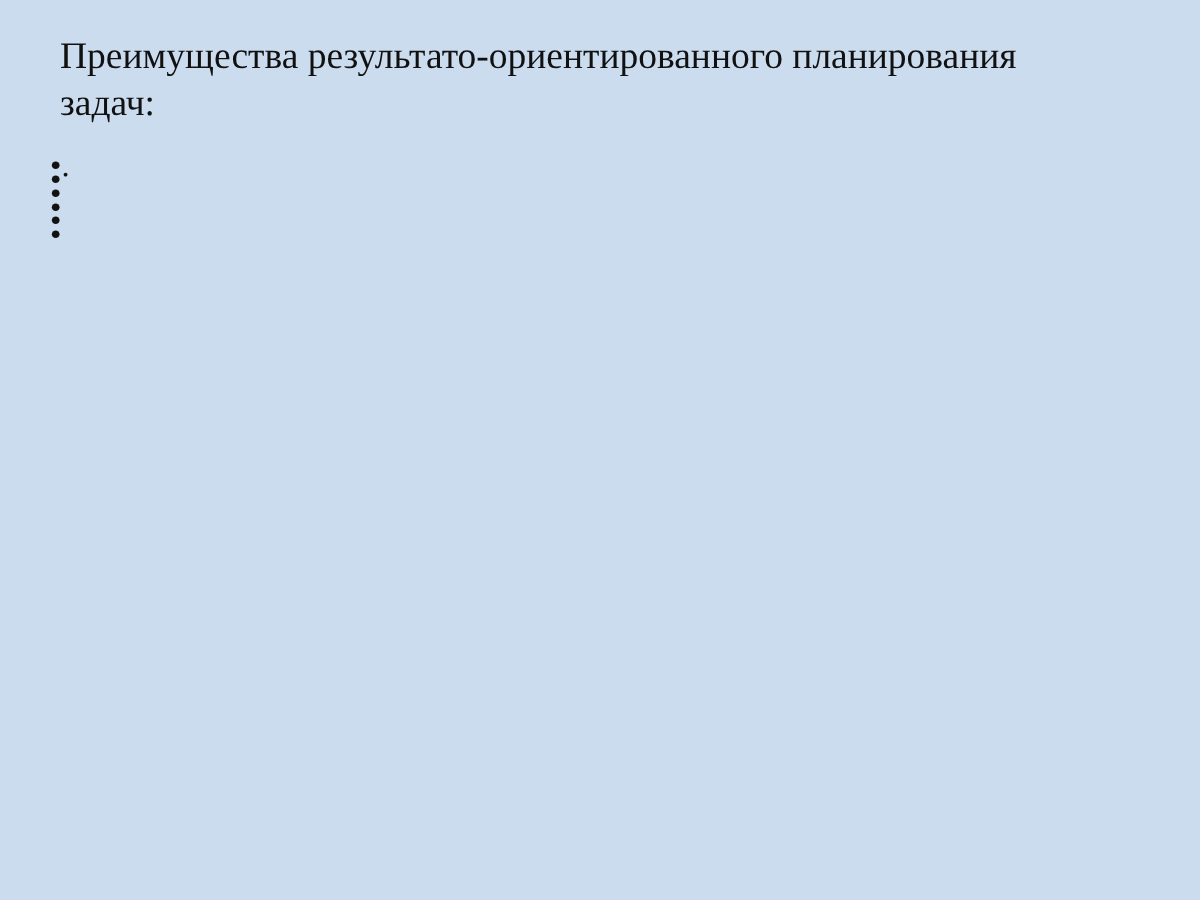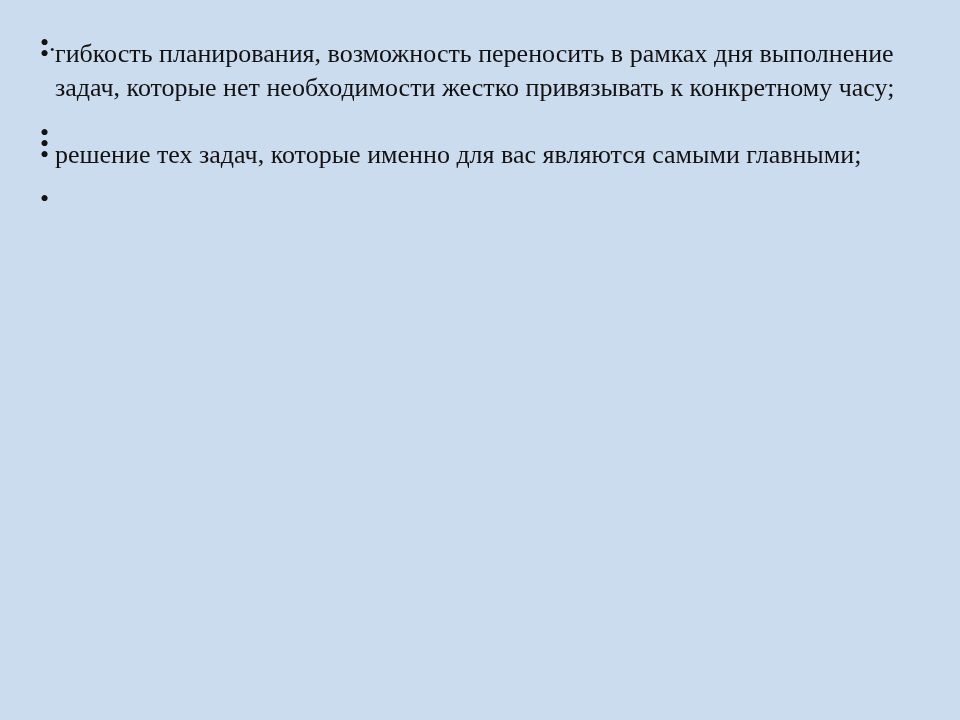--- a/index.html
+++ b/index.html
@@ -59,43 +59,42 @@
   }
   .bullet-text {
     display: inline;
   }
 </style>
 </head>
 <body style="background: rgb(204, 220, 239);">
 
 <div class="slide">
 
+  <h1 class="slide-title">Преимущества результато-ориентированного планирования задач:</h1>
 
   <ul class="bullet-list">
 
     <li class="bullet-item first-item">
       <span class="dot">•.</span>
-    </li>
-
-    <li class="bullet-item">
-      <span class="dot">•</span>
-      <span class="bullet-text">гибкость планирования, возможность переносить в рамках дня выполнение задач, которые нет необходимости жестко привязывать к конкретному часу;</span>
     </li>
 
     <li class="bullet-item">
       <span class="dot">•</span>
     </li>
 
     <li class="bullet-item">
       <span class="dot">•</span>
     </li>
 
     <li class="bullet-item">
       <span class="dot">•</span>
-      <span class="bullet-text">решение тех задач, которые именно для вас являются самыми главными;</span>
+    </li>
+
+    <li class="bullet-item">
+      <span class="dot">•</span>
     </li>
 
     <li class="bullet-item">
       <span class="dot">•</span>
     </li>
 
   </ul>
 </div>
 
 </body></html>

